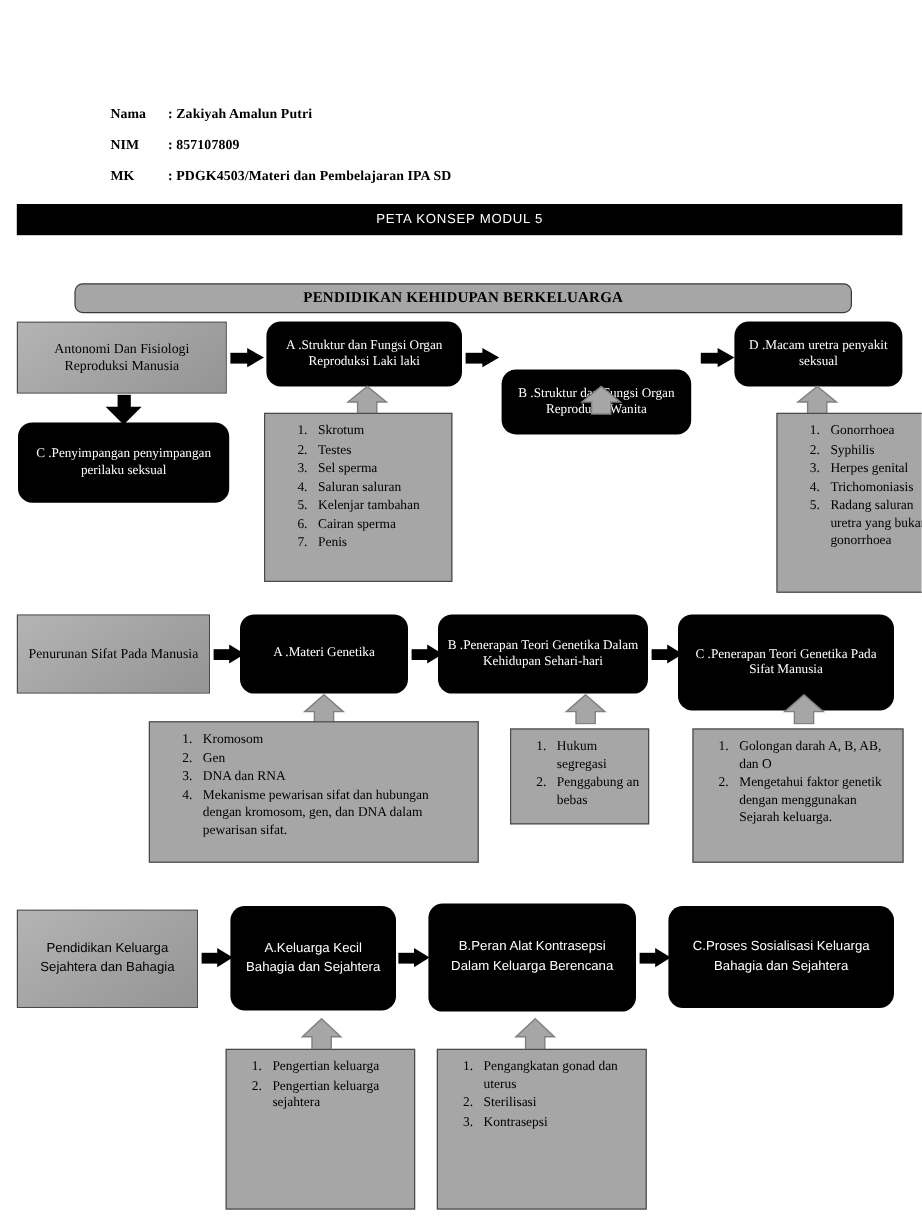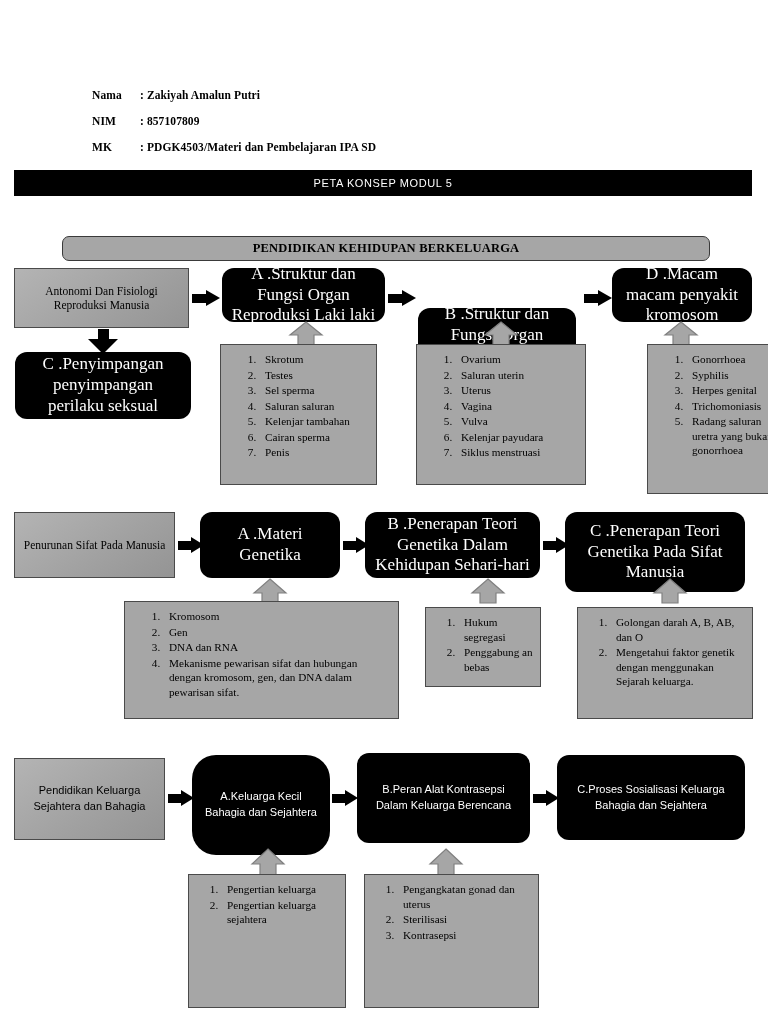--- a/index.html
+++ b/index.html
@@ -84,21 +84,21 @@
     background: linear-gradient(145deg, #b4b4b4 0%, #a2a2a2 55%, #949494 100%);
     border: 1px solid #4a4a4a;
     color: #000000;
     font-size: 11.5px;
     padding: 2px 6px;
   }
   .box-black {
     background: #000000;
     color: #ffffff;
     border-radius: 12px;
-    font-size: 17px;
+    font-size: 11px;
     padding: 2px 8px;
   }
   .sans {
     font-family: "Liberation Sans", sans-serif;
     font-size: 11px;
     line-height: 1.45;
     text-align: center;
   }
 
   
@@ -189,21 +189,21 @@
     <div class="ar-head" style="left:14px; top:0; border-width:8.5px 0 8.5px 14px;"></div>
   </div>
 
   <div class="box box-black" style="left:418px; top:284px; width:158px; height:54px;margin-top:24px;">B .Struktur dan Fungsi Organ Reproduksi Wanita</div>
 
   <div class="arrow-right" style="left:584px; top:290px; width:30px; height:17px;">
     <div class="ar-tail" style="left:0; top:4px; width:15px; height:9px;"></div>
     <div class="ar-head" style="left:14px; top:0; border-width:8.5px 0 8.5px 14px;"></div>
   </div>
 
-  <div class="box box-black" style="left:612px; top:268px; width:140px; height:54px;">D .Macam macam penyakit kromosom</div>
+  <div class="box box-black" style="left:612px; top:268px; width:140px; height:54px;">D .Macam uretra penyakit seksual</div>
 
   <div class="arrow-down-black" style="left:88px; top:329px; width:30px; height:26px;">
     <div class="adb-tail" style="left:10px; top:0; width:11px; height:12px;"></div>
     <div class="adb-head" style="left:0; top:10px; border-width:15px 15px 0 15px;"></div>
   </div>
 
   <div class="box box-black" style="left:15px; top:352px; width:176px; height:67px;">C .Penyimpangan penyimpangan perilaku seksual</div>
 
   <div class="arrow-up-gray" style="left:288px; top:321px;">
     <svg width="36" height="25" viewBox="0 0 36 25">
@@ -222,31 +222,20 @@
       <li>Penis</li>
     </ol>
   </div>
 
   <div class="arrow-up-gray" style="left:483px; top:321px;">
     <svg width="36" height="25" viewBox="0 0 36 25">
       <polygon points="18,1 34,14 26,14 26,24 10,24 10,14 2,14" fill="#a6a6a6" stroke="#808080" stroke-width="1.2"></polygon>
     </svg>
   </div>
 
-  <div class="listbox" style="left:416px; top:344px; width:170px; height:141px;">
-    <ol>
-      <li>Ovarium</li>
-      <li>Saluran uterin</li>
-      <li>Uterus</li>
-      <li>Vagina</li>
-      <li>Vulva</li>
-      <li>Kelenjar payudara</li>
-      <li>Siklus menstruasi</li>
-    </ol>
-  </div>
 
   <div class="arrow-up-gray" style="left:663px; top:321px;">
     <svg width="36" height="25" viewBox="0 0 36 25">
       <polygon points="18,1 34,14 26,14 26,24 10,24 10,14 2,14" fill="#a6a6a6" stroke="#808080" stroke-width="1.2"></polygon>
     </svg>
   </div>
 
   <div class="listbox" style="left:603px; top:344px; width:150px; height:150px;margin-left:44px;">
     <ol>
       <li>Gonorrhoea</li>
@@ -321,21 +310,21 @@
     </ol>
   </div>
 
   <div class="box box-gray sans" style="left:14px; top:758px; width:151px; height:82px;">Pendidikan Keluarga Sejahtera dan Bahagia</div>
 
   <div class="arrow-right" style="left:168px; top:790px; width:28px; height:17px;">
     <div class="ar-tail" style="left:0; top:4px; width:14px; height:9px;"></div>
     <div class="ar-head" style="left:13px; top:0; border-width:8.5px 0 8.5px 13px;"></div>
   </div>
 
-  <div class="box box-black sans" style="left:192px; top:755px; width:138px; height:100px;border-radius:24px;">A.Keluarga Kecil Bahagia dan Sejahtera</div>
+  <div class="box box-black sans" style="left:192px; top:755px; width:138px; height:87px;">A.Keluarga Kecil Bahagia dan Sejahtera</div>
 
   <div class="arrow-right" style="left:332px; top:790px; width:28px; height:17px;">
     <div class="ar-tail" style="left:0; top:4px; width:14px; height:9px;"></div>
     <div class="ar-head" style="left:13px; top:0; border-width:8.5px 0 8.5px 13px;"></div>
   </div>
 
   <div class="box box-black sans" style="left:357px; top:753px; width:173px; height:90px;">B.Peran Alat Kontrasepsi Dalam Keluarga Berencana</div>
 
   <div class="arrow-right" style="left:533px; top:790px; width:28px; height:17px;">
     <div class="ar-tail" style="left:0; top:4px; width:14px; height:9px;"></div>

